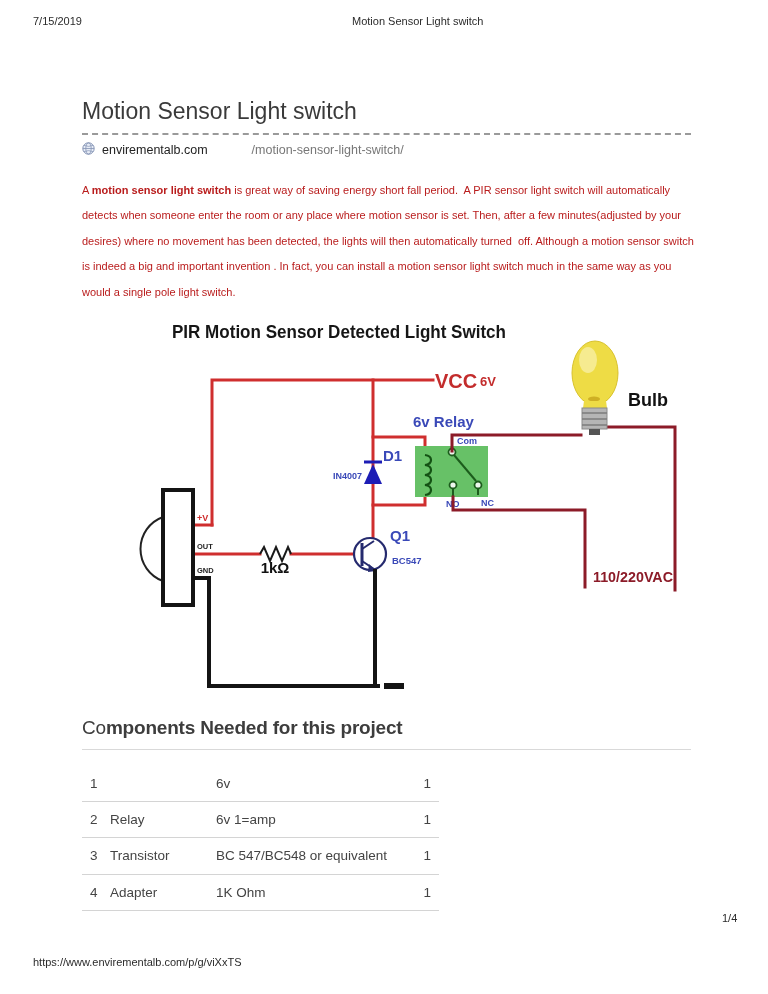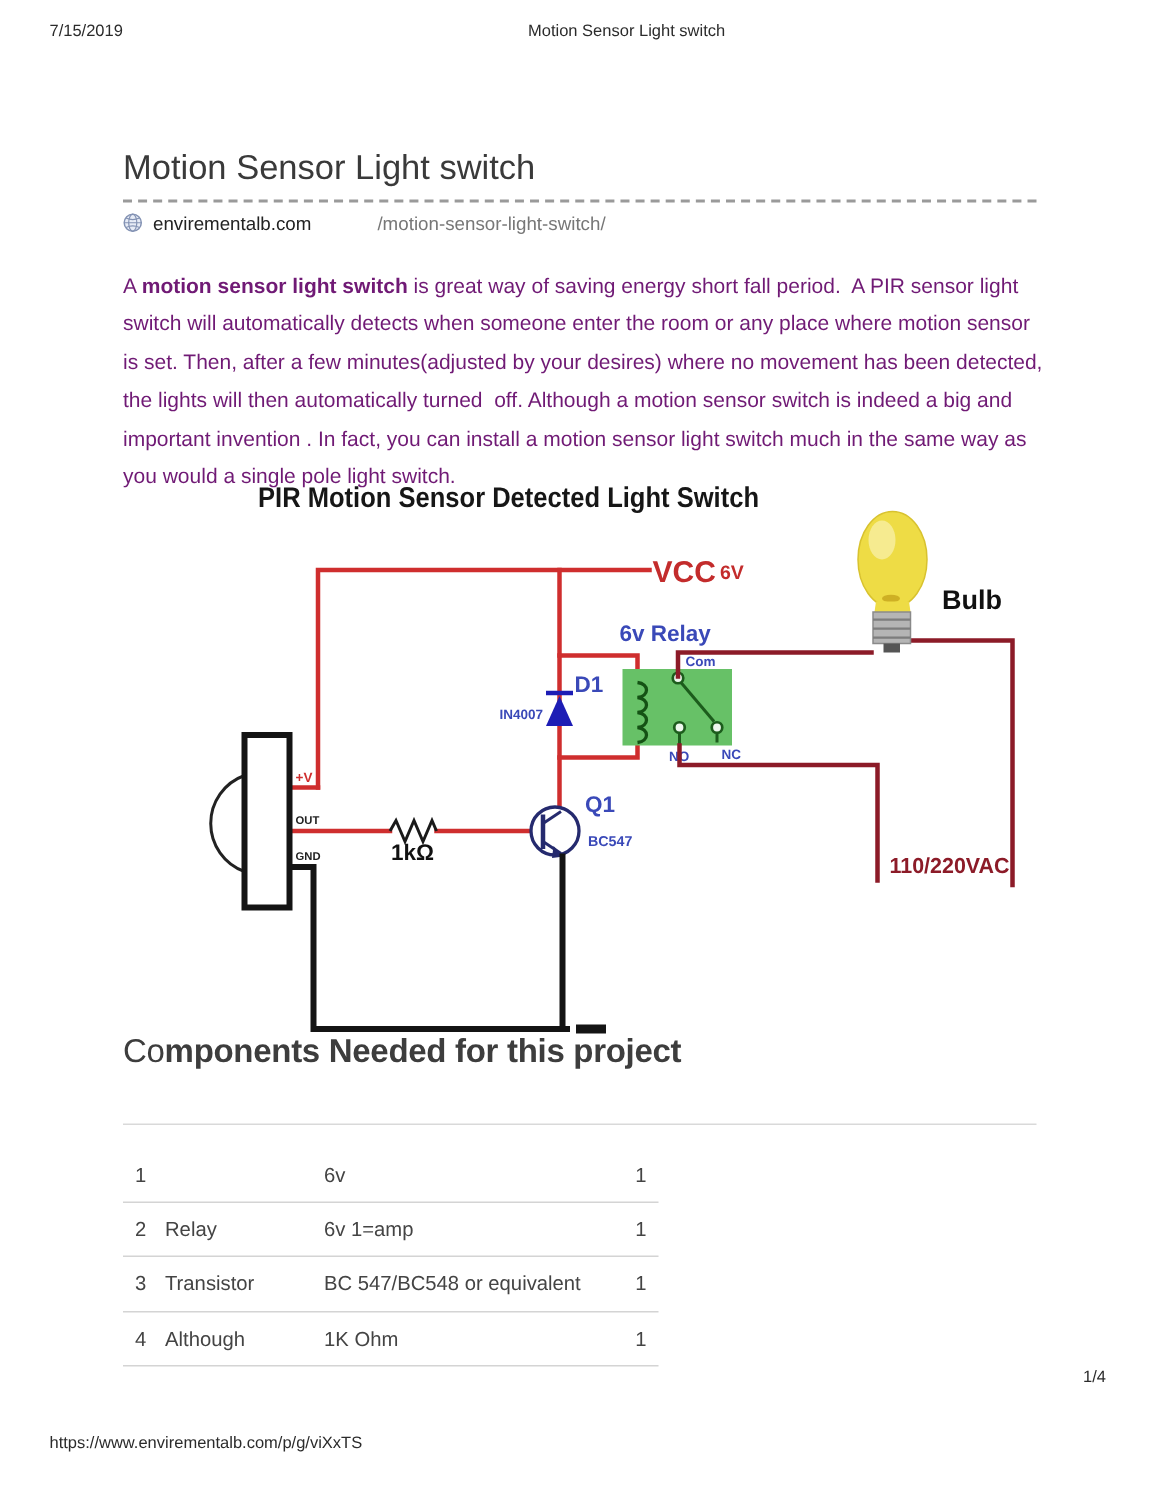--- a/index.html
+++ b/index.html
@@ -5,24 +5,24 @@
   html,body{margin:0;padding:0;}
   body{width:768px;height:994px;background:#fff;position:relative;
        font-family:"Liberation Sans",sans-serif;color:#333;overflow:hidden;}
   .abs{position:absolute;}
   .meta{font-size:11px;color:#2b2b2b;white-space:nowrap;}
   #page-title{left:82px;top:98px;font-size:23px;font-weight:400;color:#3a3a3a;letter-spacing:0;}
   #dashed-rule{left:82px;top:133px;width:609px;border-top:2px dashed #9a9a9a;height:0;}
   #source-line{left:82px;top:140px;display:flex;align-items:center;gap:7px;height:17px;}
   #source-line .domain{font-size:12.5px;font-weight:normal;color:#222;}
   #source-line .path{font-size:12.5px;color:#777;margin-left:44px;}
-  #intro{left:82px;top:178px;width:613px;font-size:14px;line-height:25.4px;
-         color:#701a75;white-space:pre-wrap;}
+  #intro{left:82px;top:178px;width:613px;font-size:11px;line-height:25.4px;
+         color:#b91c1c;white-space:pre-wrap;}
   #diagram{left:110px;top:315px;width:600px;height:400px;}
-  #components-heading{left:82px;top:688px;font-size:22px;color:#3d3d3d;font-weight:400;letter-spacing:-0.2px;}
+  #components-heading{left:82px;top:717px;font-size:19px;color:#3d3d3d;font-weight:400;letter-spacing:-0.2px;}
   #components-heading b{font-weight:700;}
   #components-rule{left:82px;top:749px;width:609px;border-top:1px solid #d9d9d9;height:0;}
   #components-table{left:82px;top:766px;width:357px;font-size:13.5px;color:#444;}
   .comp-row{position:relative;height:35.2px;line-height:35.2px;border-bottom:1px solid #d4d4d4;}
   .comp-row span{position:absolute;top:0;white-space:nowrap;}
   .c-num{left:8px;}
   .c-name{left:28px;}
   .c-spec{left:134px;}
   .c-qty{right:8px;}
   #footer-url{left:33px;top:956px;}
@@ -152,20 +152,20 @@
     <span class="c-qty">1</span>
   </div>
   <div class="comp-row">
     <span class="c-num">3</span>
     <span class="c-name">Transistor</span>
     <span class="c-spec">BC 547/BC548 or equivalent</span>
     <span class="c-qty">1</span>
   </div>
   <div class="comp-row">
     <span class="c-num">4</span>
-    <span class="c-name">Although</span>
+    <span class="c-name">Adapter</span>
     <span class="c-spec">1K Ohm</span>
     <span class="c-qty">1</span>
   </div>
 </div>
 
 <div class="abs meta" id="footer-url">https://www.envirementalb.com/p/g/viXxTS</div>
 <div class="abs meta" id="footer-page">1/4</div>
 
 </body></html>

